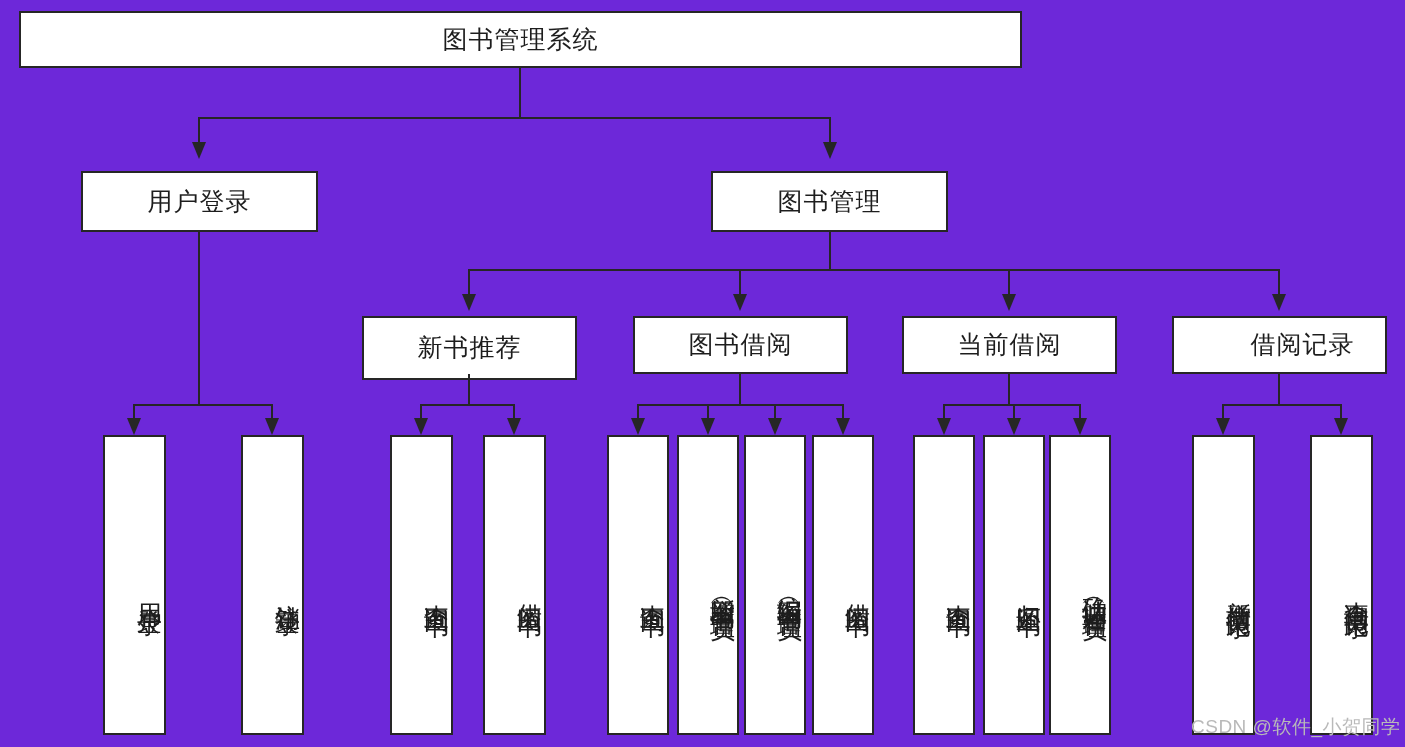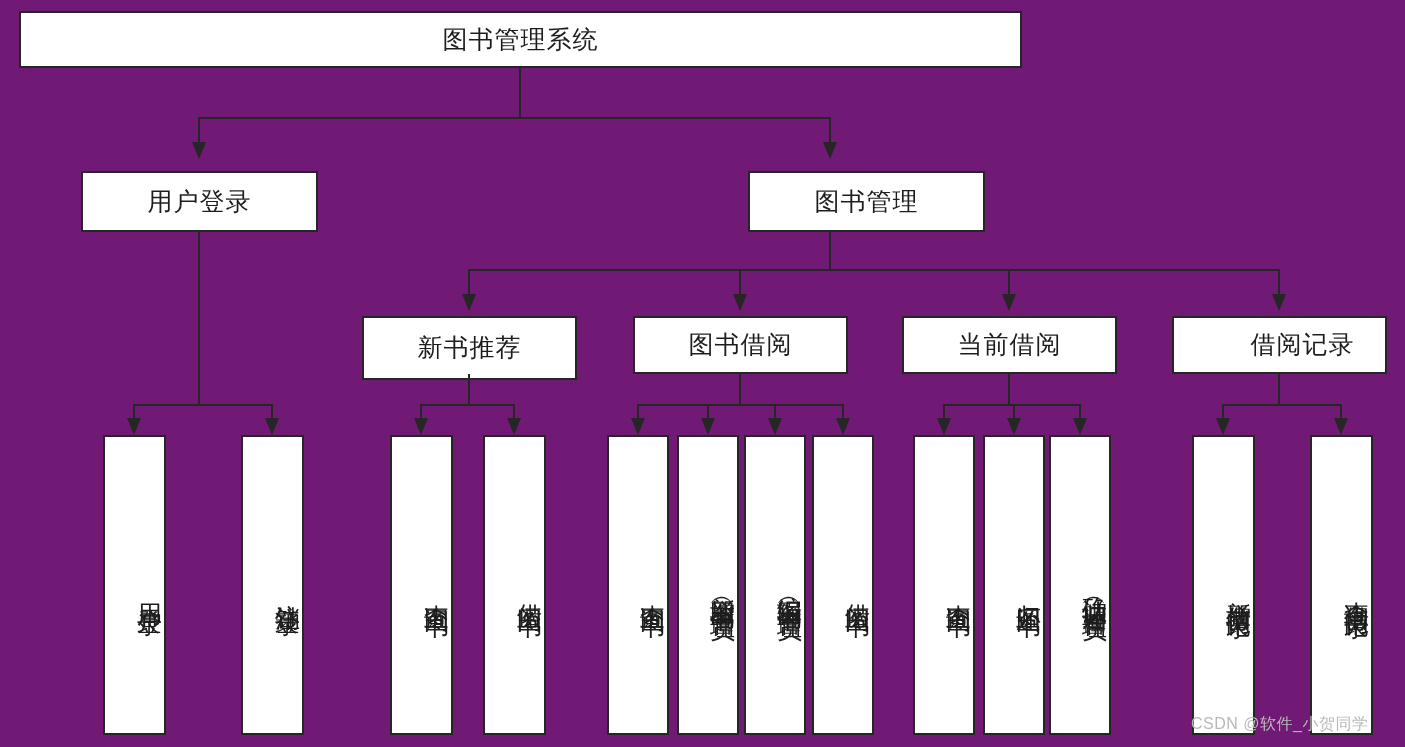--- a/index.html
+++ b/index.html
@@ -1,20 +1,20 @@
 <!DOCTYPE html>
 <html><head>
 <meta charset="utf-8">
 <style>
   html,body{margin:0;padding:0;background:#ffffff;}
   body{font-family:"Liberation Sans","DejaVu Sans",sans-serif;}
   #canvas{
     position:relative;
     width:1405px;height:747px;
-    background:#701a75;
+    background:#6d28d9;
     overflow:hidden;
   }
   
   .node{
     position:absolute;
     box-sizing:border-box;
     background:#ffffff;
     border:2.2px solid #262626;
     display:flex;
     align-items:center;
@@ -51,21 +51,21 @@
     position:absolute;
     width:0;height:0;
     border-left:7px solid transparent;
     border-right:7px solid transparent;
     border-top:17px solid #262626;
   }
   
   #watermark{
     position:absolute;
     color:#b9b9b9;
-    font-size:16px;
+    font-size:19px;
     white-space:nowrap;
     letter-spacing:0.5px;
   }
 </style>
 </head>
 <body>
 
 <div id="canvas">
 
   <div class="node horiz" style="left:19px;top:11px;width:1003px;height:57px;">
@@ -77,21 +77,21 @@
   <div class="line hline" style="left:198px;top:117px;width:633px;"></div>
 
   <div class="line vline" style="left:198px;top:117px;height:25px;"></div>
   <div class="arrow" style="left:192px;top:142px;"></div>
   <div class="line vline" style="left:829px;top:117px;height:25px;"></div>
   <div class="arrow" style="left:823px;top:142px;"></div>
 
   <div class="node horiz" style="left:81px;top:171px;width:237px;height:61px;">
     <span>用户登录</span>
   </div>
-  <div class="node horiz" style="left:711px;top:171px;width:237px;height:61px;margin-left:37px;">
+  <div class="node horiz" style="left:711px;top:171px;width:237px;height:61px;">
     <span>图书管理</span>
   </div>
 
   <div class="line vline" style="left:198px;top:232px;height:174px;"></div>
   <div class="line hline" style="left:133px;top:404px;width:138px;"></div>
   <div class="line vline" style="left:133px;top:404px;height:14px;"></div>
   <div class="arrow" style="left:127px;top:418px;"></div>
   <div class="line vline" style="left:271px;top:404px;height:14px;"></div>
   <div class="arrow" style="left:265px;top:418px;"></div>
 

